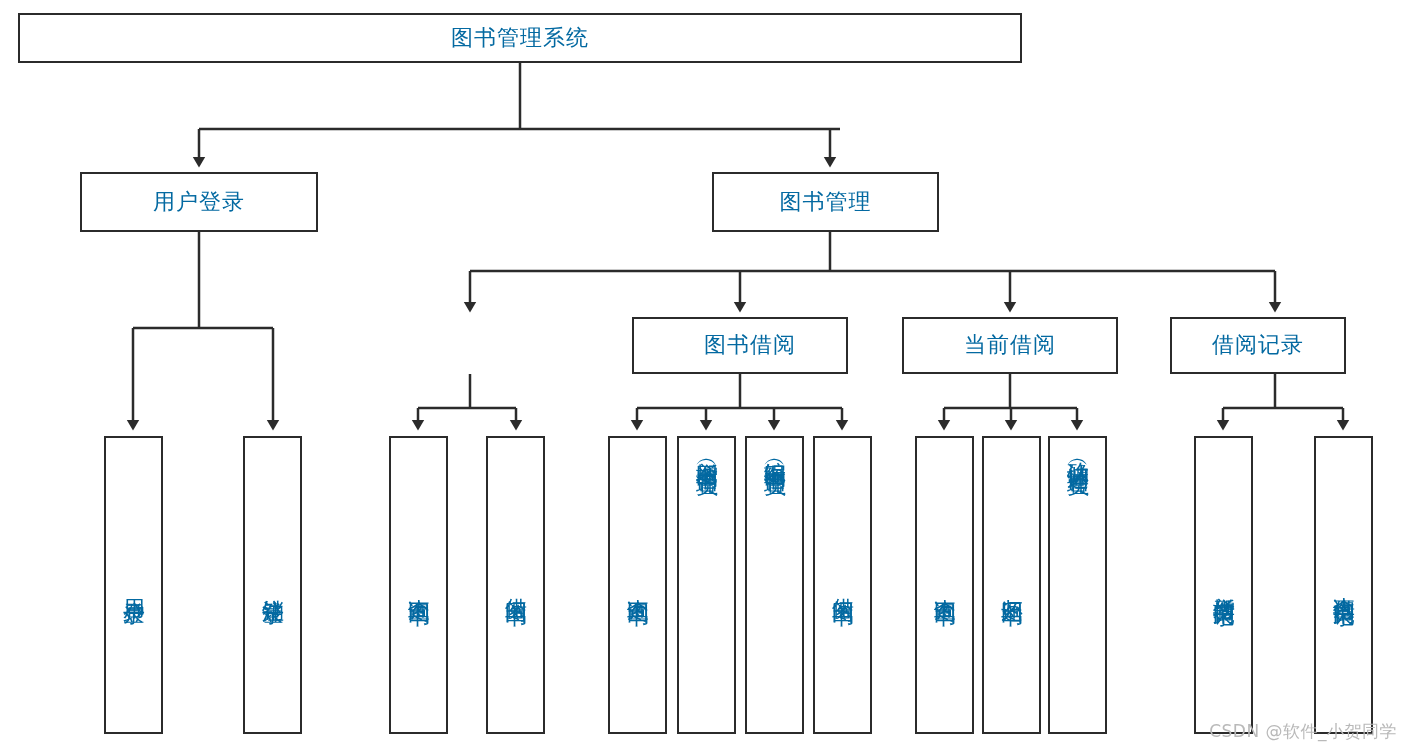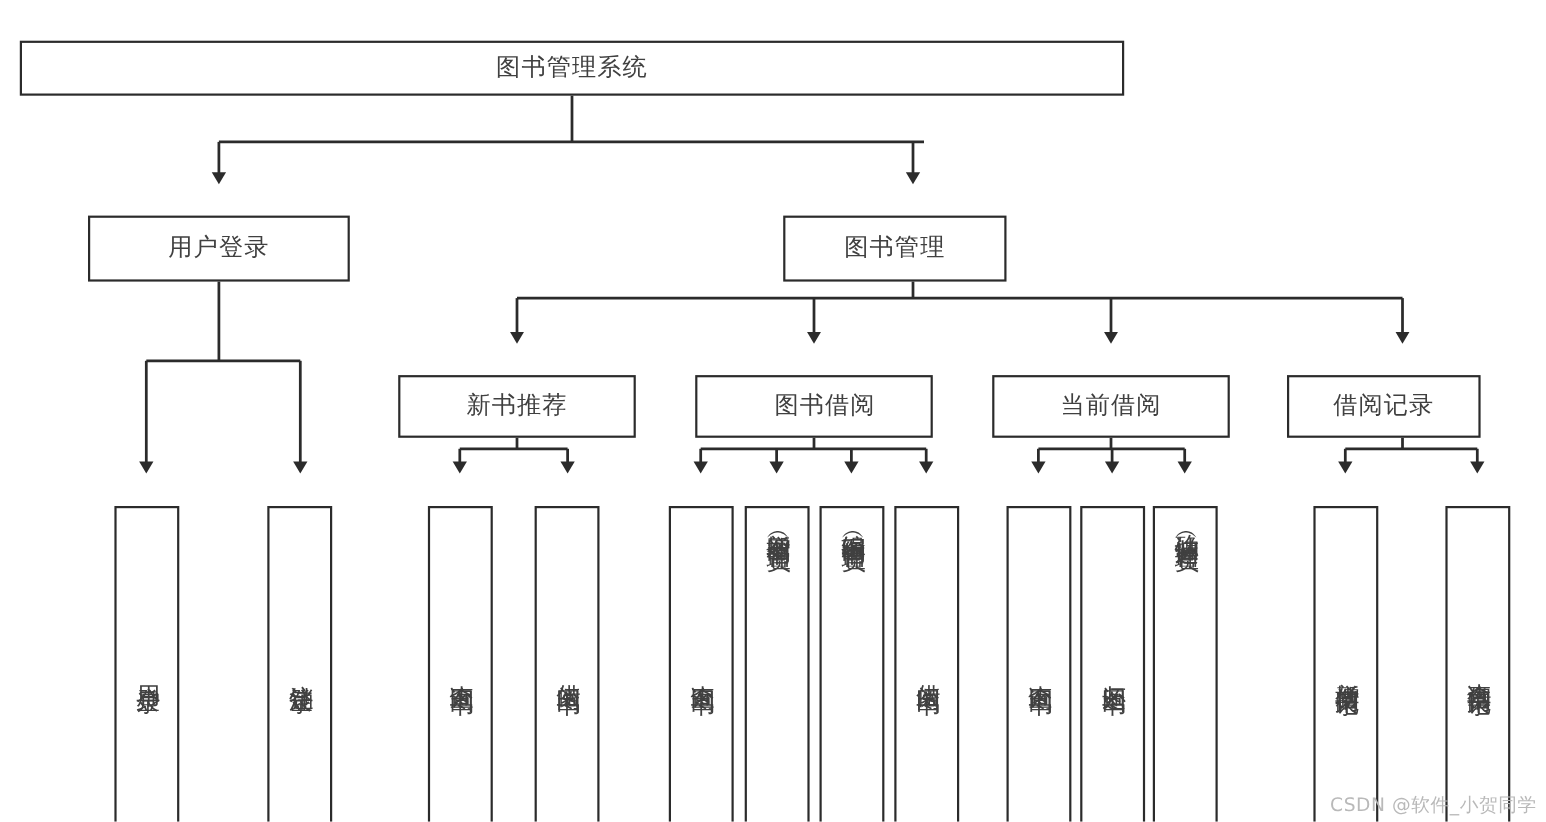--- a/index.html
+++ b/index.html
@@ -25,23 +25,22 @@
     height: 747px;
   }
   .node {
     position: absolute;
     box-sizing: border-box;
     border: 2.5px solid #2b2b2b;
     background: #ffffff;
     display: flex;
     align-items: center;
     justify-content: center;
-    color: #404040;
+    color: #0369a1;
     z-index: 2;
-    margin-top: 24px;
   }
   .node-h .label {
     font-size: 22px;
     letter-spacing: 1px;
     line-height: 1.1;
     white-space: nowrap;
   }
   .node-v {
     align-items: flex-start;
     justify-content: center;
@@ -127,27 +126,24 @@
     </g>
   </svg>
 
   <div class="node node-h" style="left:18px; top:13px; width:1004px; height:50px;">
     <span class="label">图书管理系统</span>
   </div>
 
   <div class="node node-h" style="left:80px; top:172px; width:238px; height:60px;">
     <span class="label">用户登录</span>
   </div>
-  <div class="node node-h" style="left:712px; top:172px; width:203px; height:60px;">
+  <div class="node node-h" style="left:712px; top:172px; width:227px; height:60px;">
     <span class="label">图书管理</span>
   </div>
 
-  <div class="node node-h" style="left:362px; top:317px; width:216px; height:57px;">
-    <span class="label">新书推荐</span>
-  </div>
   <div class="node node-h" style="left:632px; top:317px; width:216px; height:57px;padding-left:20px;">
     <span class="label">图书借阅</span>
   </div>
   <div class="node node-h" style="left:902px; top:317px; width:216px; height:57px;">
     <span class="label">当前借阅</span>
   </div>
   <div class="node node-h" style="left:1170px; top:317px; width:176px; height:57px;">
     <span class="label">借阅记录</span>
   </div>
 

